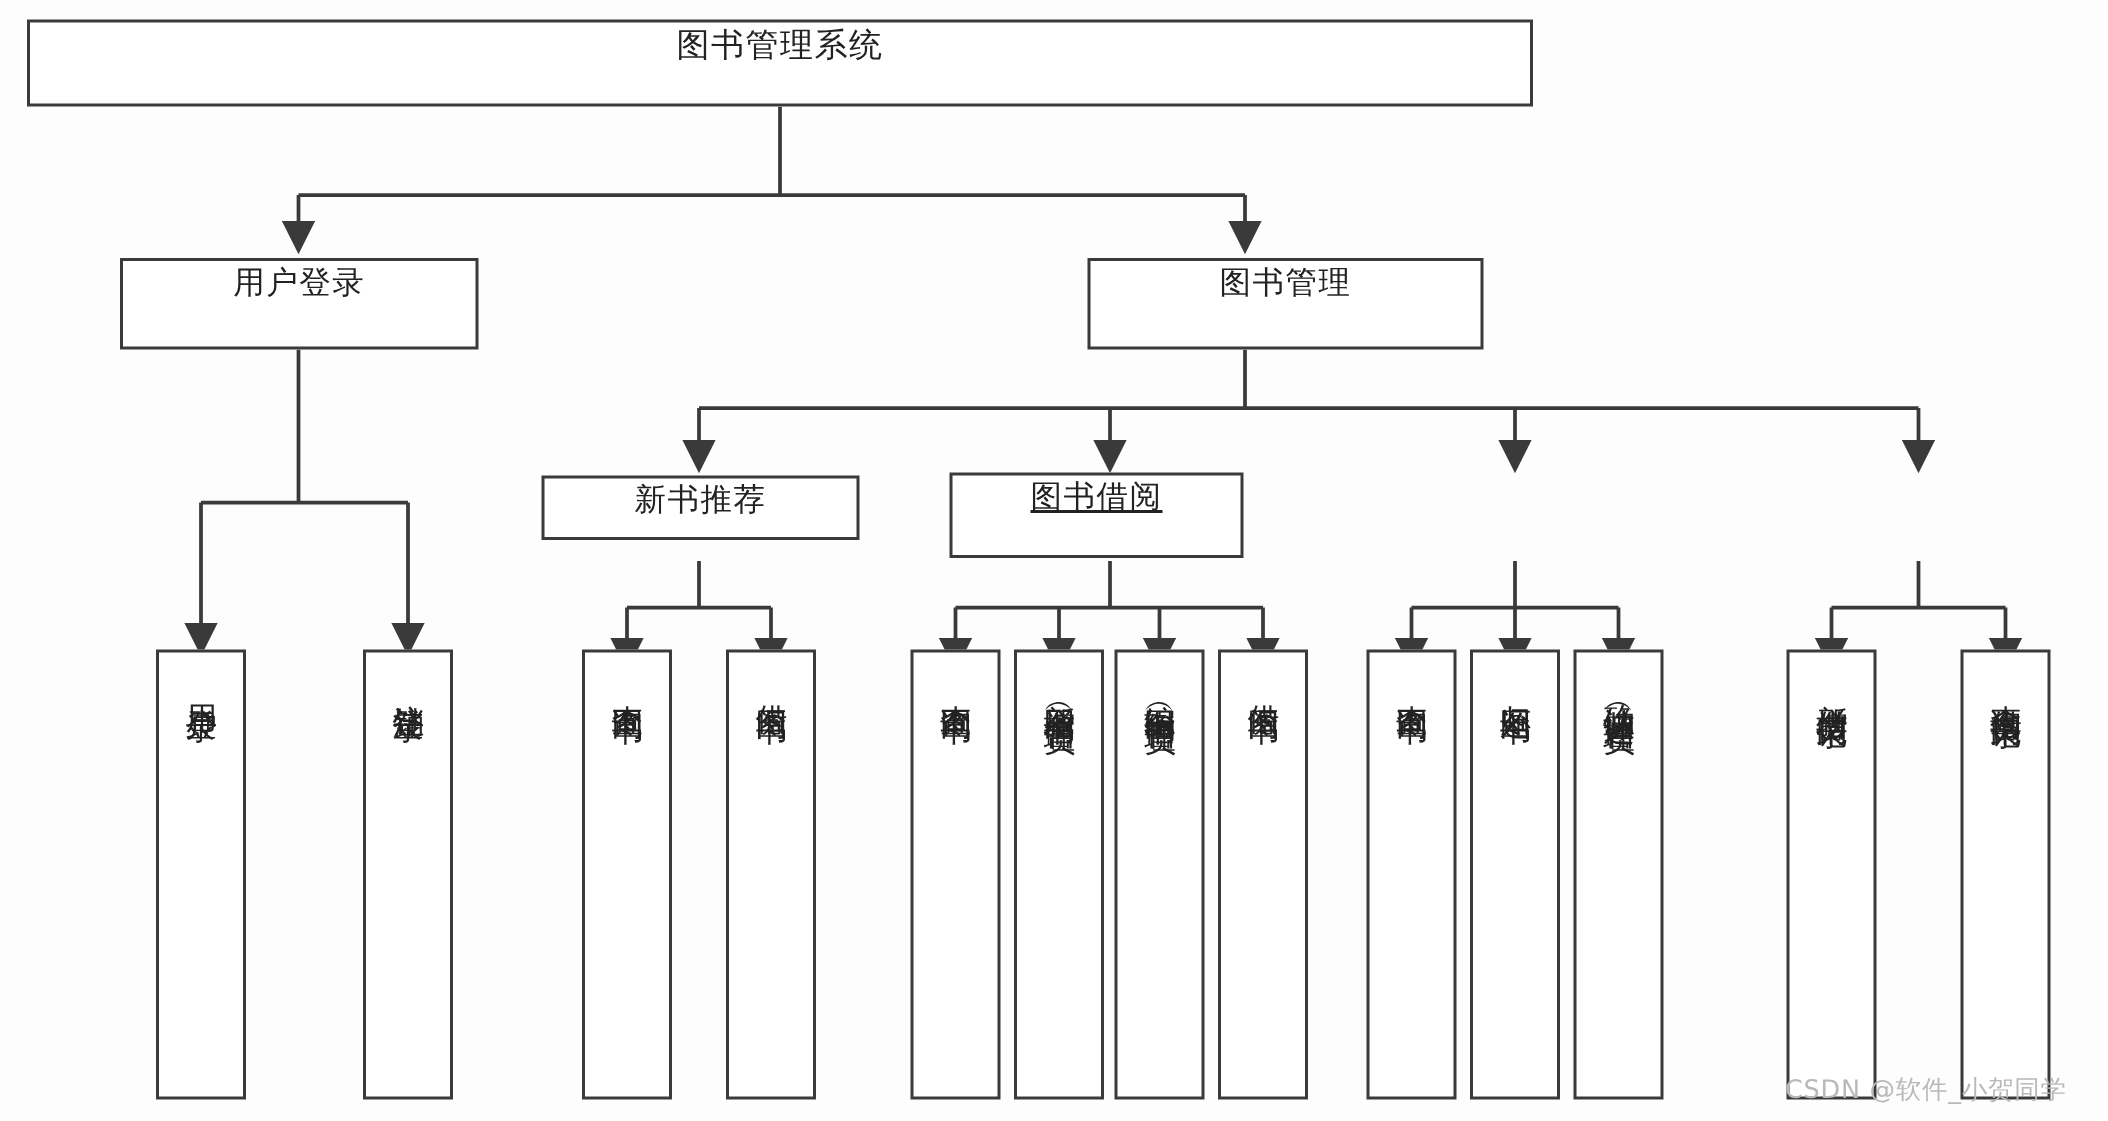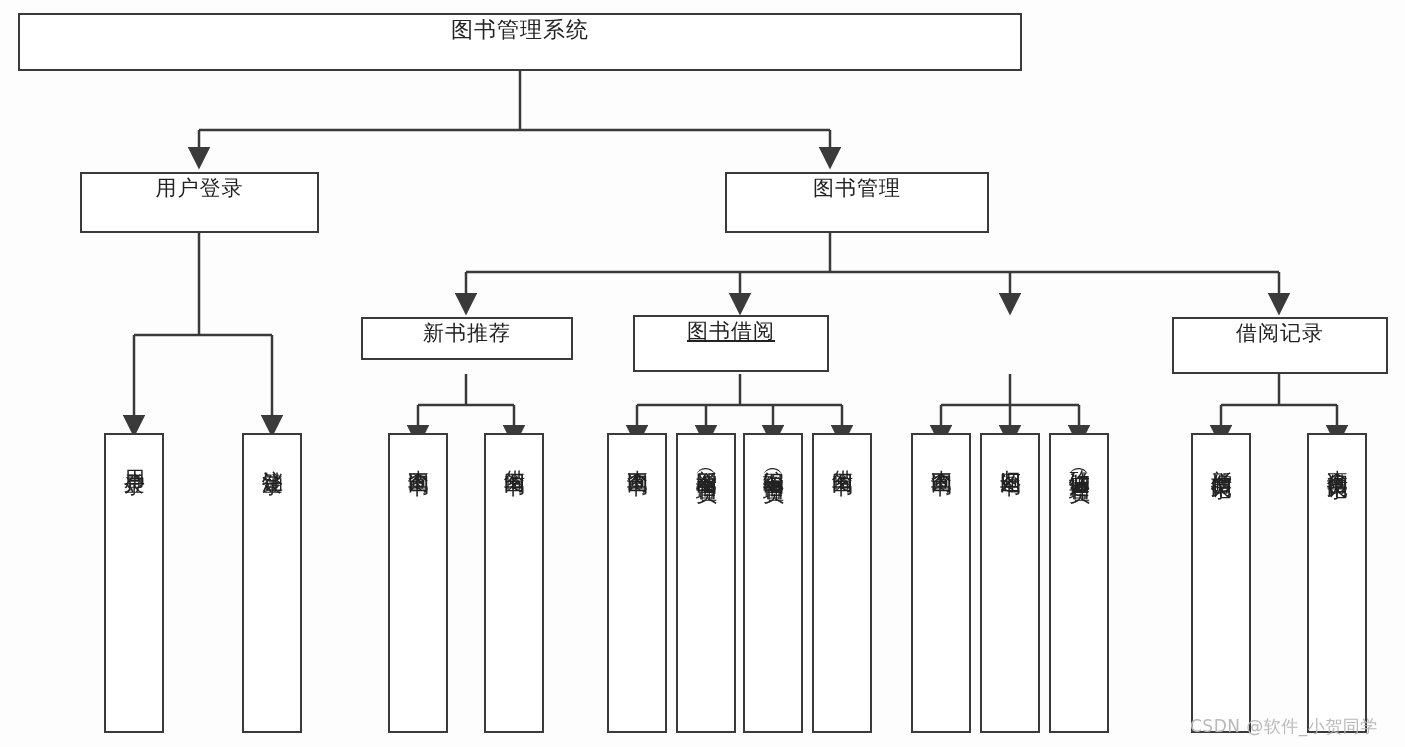--- a/index.html
+++ b/index.html
@@ -136,23 +136,20 @@
 
   <div class="node node-h" style="left:361px; top:317px; width:212px; height:43px;">
     <span>新书推荐</span>
   </div>
 
   <div class="node node-h" style="left:633px; top:315px; width:196px; height:57px;text-decoration:underline;">
     <span>图书借阅</span>
   </div>
 
 
-  <div class="node node-h" style="left:1172px; top:317px; width:216px; height:57px;">
-    <span>借阅记录</span>
-  </div>
 
   <div class="node leaf" style="left:104px; top:433px; width:60px; height:300px;">
     <span class="vtext">用户登录</span>
   </div>
 
   <div class="node leaf" style="left:242px; top:433px; width:60px; height:300px;">
     <span class="vtext">注销登录</span>
   </div>
 
   <div class="node leaf" style="left:388px; top:433px; width:60px; height:300px;">

